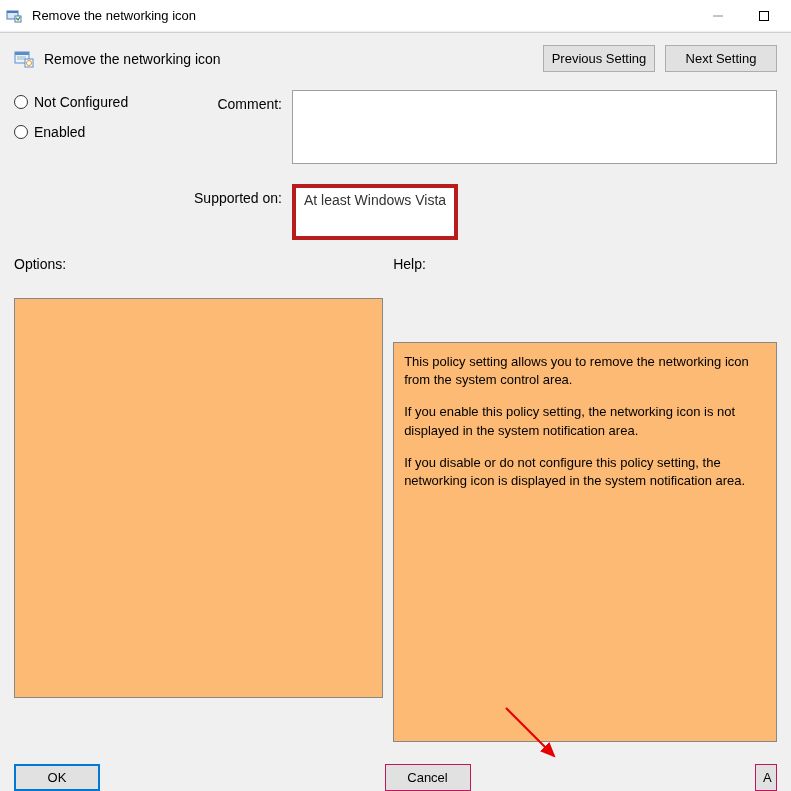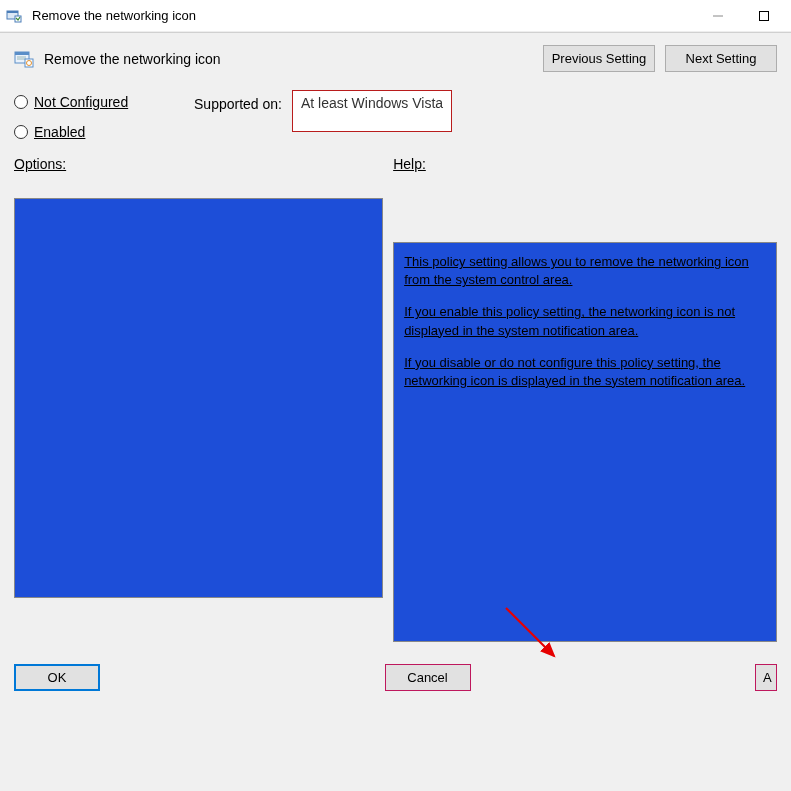--- a/index.html
+++ b/index.html
@@ -16,34 +16,34 @@
     .header-row { display: flex; align-items: center; padding: 12px 14px 18px 14px; gap: 10px; }
     .header-icon { width: 20px; height: 20px; display: flex; align-items: center; justify-content: center; }
     .header-title { flex: 1; font-size: 14px; color: #000; }
     .nav-btn { background: #e1e1e1; border: 1px solid #adadad; padding: 5px 4px; font-size: 13px; cursor: pointer; min-width: 112px; text-align: center; }
     
     .config-section { display: flex; padding: 0 14px; gap: 20px; }
     .radio-col { width: 160px; display: flex; flex-direction: column; gap: 14px; padding-top: 4px; }
     .radio-item { display: flex; align-items: center; gap: 6px; cursor: pointer; }
     .radio-outer { width: 14px; height: 14px; border: 1px solid #333; border-radius: 50%; display: flex; align-items: center; justify-content: center; background: #fff; }
     .radio-inner { width: 6px; height: 6px; border-radius: 50%; background: #000; }
-    .radio-label { font-size: 14px; color: #000; text-decoration: underline; }
+    .radio-label { font-size: 14px; color: #000; }
     .highlight-box { border: 3px solid #e60000; padding: 6px 8px; margin: -6px -8px; }
     
     .fields-col { flex: 1; display: flex; flex-direction: column; gap: 20px; }
     .field-row { display: flex; align-items: flex-start; gap: 4px; }
     .field-label { width: 94px; text-align: right; padding-top: 6px; padding-right: 6px; font-size: 14px; color: #000; }
     .field-input { flex: 1; border: 1px solid #a0a0a0; background: #fff; padding: 6px 8px; font-size: 14px; min-height: 28px; }
     .comment-box { height: 74px; resize: none; }
-    .supported-box { height: 42px; border: 1px solid #b91c1c; background: #fff; padding: 4px 8px; font-size: 14px; color: #333; }
+    .supported-box { height: 56px; border: 4px solid #b91c1c; background: #fff; padding: 4px 8px; font-size: 14px; color: #333; }
     
-    .panels-section { display: flex; padding: 16px 14px 6px 14px; gap: 10px; text-decoration: underline; }
+    .panels-section { display: flex; padding: 16px 14px 6px 14px; gap: 10px; }
     .panel-col { flex: 1; display: flex; flex-direction: column; }
     .panel-label { font-size: 14px; color: #000; margin-bottom: 26px; }
-    .panel-box { border: 1px solid #888; background: #1d4ed8; height: 400px; padding: 10px; font-size: 14px; line-height: 1.4; color: #000; overflow: hidden; }
+    .panel-box { border: 1px solid #888; background: #fdba74; height: 400px; padding: 10px; font-size: 14px; line-height: 1.4; color: #000; overflow: hidden; }
     .panel-box p { margin-bottom: 14px; }
     .help-col { flex: 1.04; gap: 44px; }
     
     .button-row { display: flex; justify-content: space-between; padding: 16px 14px 10px 14px; gap: 8px; position: relative; }
     .action-btn { background: #e1e1e1; border: 1px solid #be185d; padding: 4px 0; font-size: 13px; cursor: pointer; width: 86px; text-align: center; }
     .action-btn.primary { border: 2px solid #0078d7; background: #e1e1e1; }
     .action-btn.partial { width: 22px; text-align: left; padding-left: 7px; overflow: hidden; }
     
     .arrow-svg { position: absolute; pointer-events: none; }
   </style>
@@ -99,20 +99,24 @@
         <span class="radio-label">Not Configured</span>
       </div>
       <div class="radio-item">
         <span class="radio-outer"></span>
         <span class="radio-label">Enabled</span>
       </div>
     </div>
 
     <div class="fields-col">
       <div class="field-row">
+        <span class="field-label">Comment:</span>
+        <textarea class="field-input comment-box" style=""></textarea>
+      </div>
+      <div class="field-row">
         <span class="field-label">Supported on:</span>
         <div class="supported-box">At least Windows Vista</div>
       </div>
     </div>
   </div>
 
   <div class="panels-section">
     <div class="panel-col">
       <span class="panel-label">Options:</span>
       <div class="panel-box"></div>

